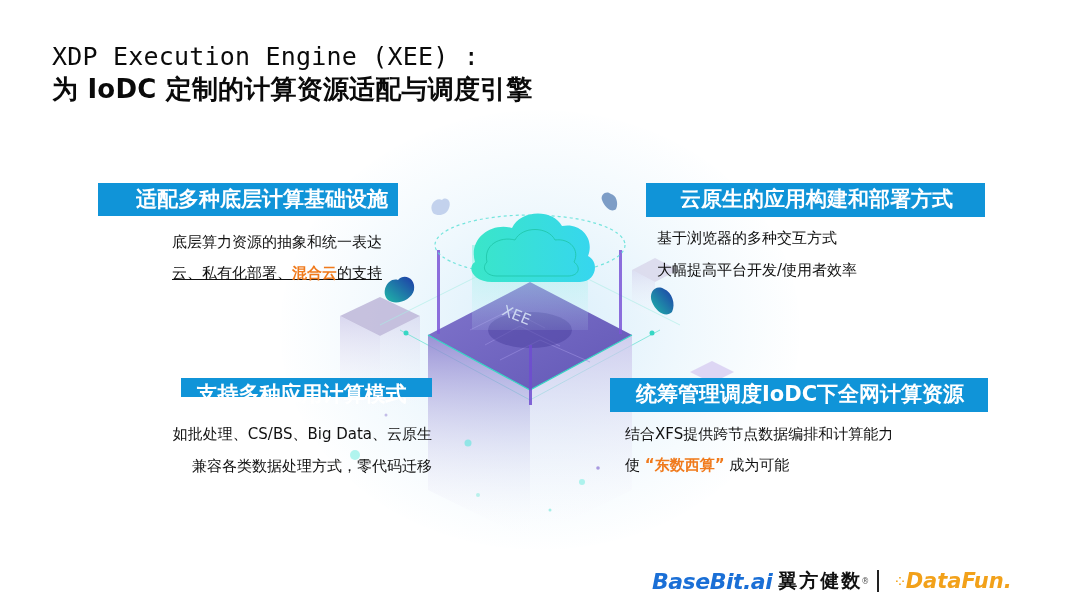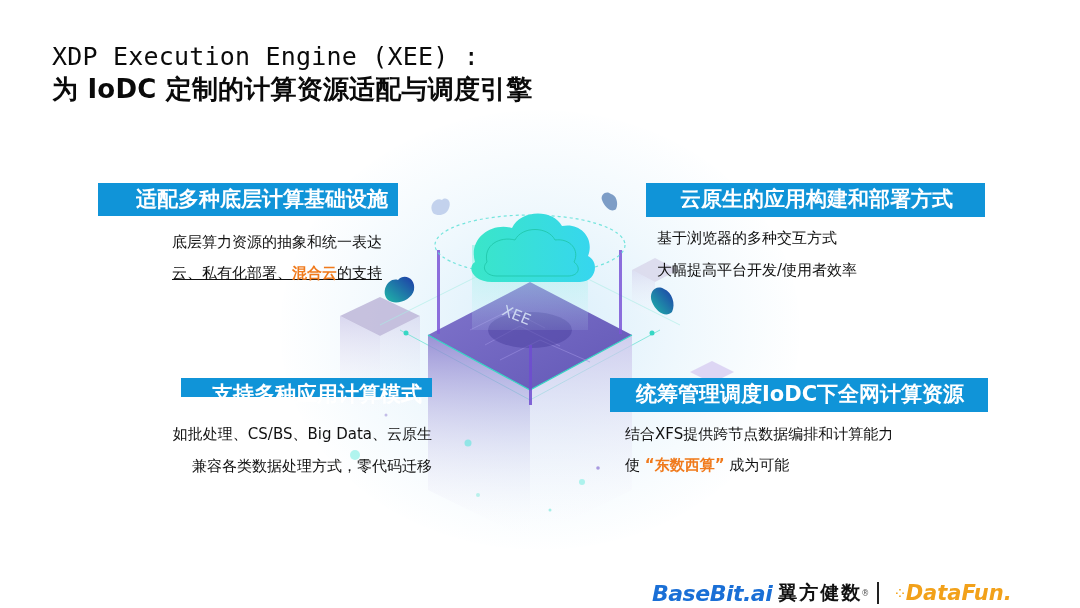--- a/index.html
+++ b/index.html
@@ -15,38 +15,38 @@
 
     
     .glow { position: absolute; left: 280px; top: 110px; width: 520px; height: 440px; border-radius: 50%;
             background: radial-gradient(ellipse at center, rgba(210,235,250,0.85) 0%, rgba(230,244,252,0.6) 40%, rgba(255,255,255,0) 72%); }
     .illus { position: absolute; left: 0; top: 0; width: 1080px; height: 608px; }
 
     
     .banner { position: absolute; background: #1094d8; color: #ffffff; font-weight: bold; font-size: 21px; line-height: 33px; white-space: nowrap; text-align: right; padding-right: 10px; }
     .b1 { left: 98px; top: 183px; width: 300px; height: 33px; }
     .b2 { left: 646px; top: 183px; width: 339px; height: 34px; text-align: center; padding-left: 12px; }
-    .b3 { left: 181px; top: 378px; width: 251px; height: 19px; }
+    .b3 { left: 181px; top: 378px; width: 251px; height: 19px; text-align: center; }
     .b4 { left: 610px; top: 378px; width: 378px; height: 34px; text-align: center; padding-left: 12px; }
 
     .desc { position: absolute; font-size: 15px; line-height: 18px; color: #111; white-space: nowrap; }
     .desc.right { text-align: left; }
     .hl { color: #f07a1c; font-weight: bold; }
 
     .d1a { right: 698px; top: 233px; }
     .d1b { right: 698px; top: 264px; text-decoration: underline; }
     .d2a { left: 657px; top: 229px; }
     .d2b { left: 657px; top: 261px; }
     .d3a { right: 648px; top: 425px; font-family: "DejaVu Sans", "Liberation Sans", sans-serif; }
     .d3b { right: 648px; top: 457px; }
     .d4a { left: 625px; top: 425px; }
     .d4b { left: 625px; top: 456px; }
 
     
-    .footer { position: absolute; left: 652px; top: 566px; height: 30px; display: flex; align-items: center; white-space: nowrap; margin-top: 12px; }
+    .footer { position: absolute; left: 652px; top: 566px; height: 30px; display: flex; align-items: center; white-space: nowrap; }
     .bb { font-family: "DejaVu Sans", "Liberation Sans", sans-serif; font-style: italic; font-weight: bold; font-size: 22px; color: #1a6fd6; letter-spacing: -0.5px; }
     .bb .ai { color: #1a6fd6; }
     .yf { font-weight: bold; font-size: 19px; color: #111; margin-left: 6px; letter-spacing: 2px; }
     .reg { font-size: 8px; color: #555; vertical-align: super; margin-left: -1px; }
     .sep { display: inline-block; width: 2px; height: 22px; background: #222; margin: 0 14px 0 8px; }
     .df-dots { font-size: 16px; color: #f4a51c; margin-right: 2px; letter-spacing: -3px; }
     .df { font-family: "DejaVu Sans", "Liberation Sans", sans-serif; font-style: italic; font-weight: bold; font-size: 21px; color: #f2a11a; }
   </style>
 </head>
 <body>

